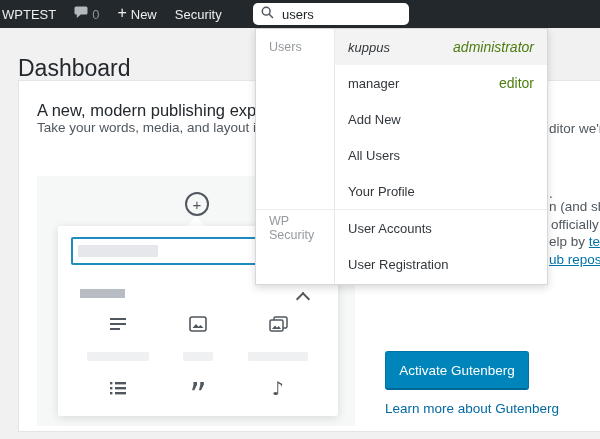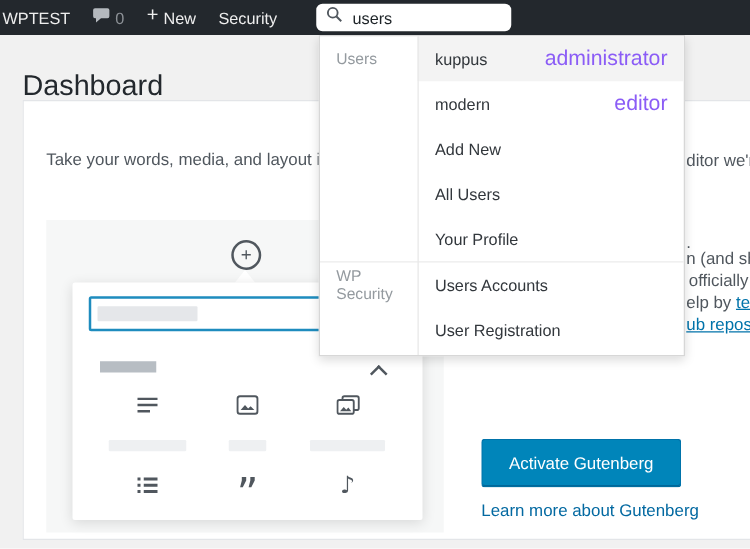--- a/index.html
+++ b/index.html
@@ -36,45 +36,46 @@
   .icon-cell{width:80px;display:flex;justify-content:center;align-items:center;height:20px;color:#50575e;}
   .row-icons1{top:88px;}
   .row-bars{top:126px;height:9px;}
   .bar-cell{width:80px;display:flex;justify-content:center;}
   .ph-bar{height:9px;background:#eef0f2;border-radius:1px;}
   .row-icons2{top:152px;}
   .quote-glyph{font-family:"DejaVu Sans",sans-serif;font-size:34px;line-height:20px;color:#50575e;position:relative;top:7px;}
   .note-glyph{font-family:"DejaVu Sans",sans-serif;font-size:19px;color:#50575e;}
 
   
-  .activate-btn{position:absolute;left:385px;top:351px;width:160px;height:39px;background:#0085ba;border:1px solid #0073aa;border-bottom-color:#006799;border-radius:3px;color:#ffffff;font-size:13.5px;font-family:inherit;box-shadow:inset 0 -1px 0 #006799;cursor:pointer;z-index:2;}
+  .activate-btn{position:absolute;left:385px;top:351px;width:144px;height:39px;background:#0085ba;border:1px solid #0073aa;border-bottom-color:#006799;border-radius:3px;color:#ffffff;font-size:13.5px;font-family:inherit;box-shadow:inset 0 -1px 0 #006799;cursor:pointer;z-index:2;}
   .learn-link{position:absolute;left:385px;top:401px;font-size:13.5px;color:#0369a1;text-decoration:none;z-index:2;}
 
   
   .dropdown{position:absolute;left:255px;top:28px;width:293px;height:257px;background:#ffffff;border:1px solid #d7d7d7;box-sizing:border-box;box-shadow:0 3px 8px rgba(0,0,0,0.15);z-index:50;}
   .dd-vline{position:absolute;left:78px;top:0;bottom:0;width:1px;background:#e8e8e8;}
   .dd-section{display:flex;}
   .dd-labelcol{width:78px;flex:none;}
   .dd-label{height:36px;display:flex;align-items:center;padding-left:13px;font-size:12.5px;color:#949a9f;}
   .dd-items{flex:1;}
   .dd-row{height:36px;display:flex;align-items:center;padding:0 13px 0 14px;justify-content:space-between;cursor:pointer;}
-  .dd-row.hl{background:#f3f3f3;}
+  .dd-row.hl{background:#f3f3f3;font-style:italic;}
   .dd-item{font-size:13px;color:#32373c;}
-  .dd-badge{font-size:17px;color:#8b5cf6;}
+  .dd-badge{font-size:14px;color:#4d7c0f;}
   .dd-divider{height:1px;background:#ececec;}
 </style>
 </head>
 <body>
 
 <div class="page">
 
   <div class="card"></div>
 
   <h1 class="page-title">Dashboard</h1>
 
+  <div class="gb-heading">A new, modern publishing exp</div>
   <div class="gb-sub">Take your words, media, and layout i</div>
   <div class="frag" style="top:121px;">ditor we'r</div>
 
   <div class="frag" style="top:186px;">.</div>
   <div class="frag" style="top:199px;">n (and shar</div>
   <div class="frag" style="top:217px;left:551px;">officially r</div>
   <div class="frag" style="top:234px;"><span>elp by </span><a>test</a></div>
   <div class="frag" style="top:252px;"><a>ub reposit</a></div>
 
   <div class="panel">
@@ -152,21 +153,21 @@
     <div class="dd-section">
       <div class="dd-labelcol">
           <div class="dd-label">Users</div>
         </div>
       <div class="dd-items">
         <div class="dd-row hl">
           <span class="dd-item">kuppus</span>
           <span class="dd-badge">administrator</span>
         </div>
         <div class="dd-row">
-          <span class="dd-item">modern</span>
+          <span class="dd-item">manager</span>
           <span class="dd-badge">editor</span>
         </div>
         <div class="dd-row">
           <span class="dd-item">Add New</span>
         </div>
         <div class="dd-row">
           <span class="dd-item">All Users</span>
         </div>
         <div class="dd-row">
           <span class="dd-item">Your Profile</span>
@@ -175,21 +176,21 @@
     </div>
 
     <div class="dd-divider"></div>
 
     <div class="dd-section">
       <div class="dd-labelcol">
           <div class="dd-label">WP Security</div>
         </div>
       <div class="dd-items">
         <div class="dd-row">
-          <span class="dd-item">Users Accounts</span>
+          <span class="dd-item">User Accounts</span>
         </div>
         <div class="dd-row">
           <span class="dd-item">User Registration</span>
         </div>
       </div>
     </div>
   </div>
 
   <div class="adminbar">
     <div class="ab-item ab-sitename">

